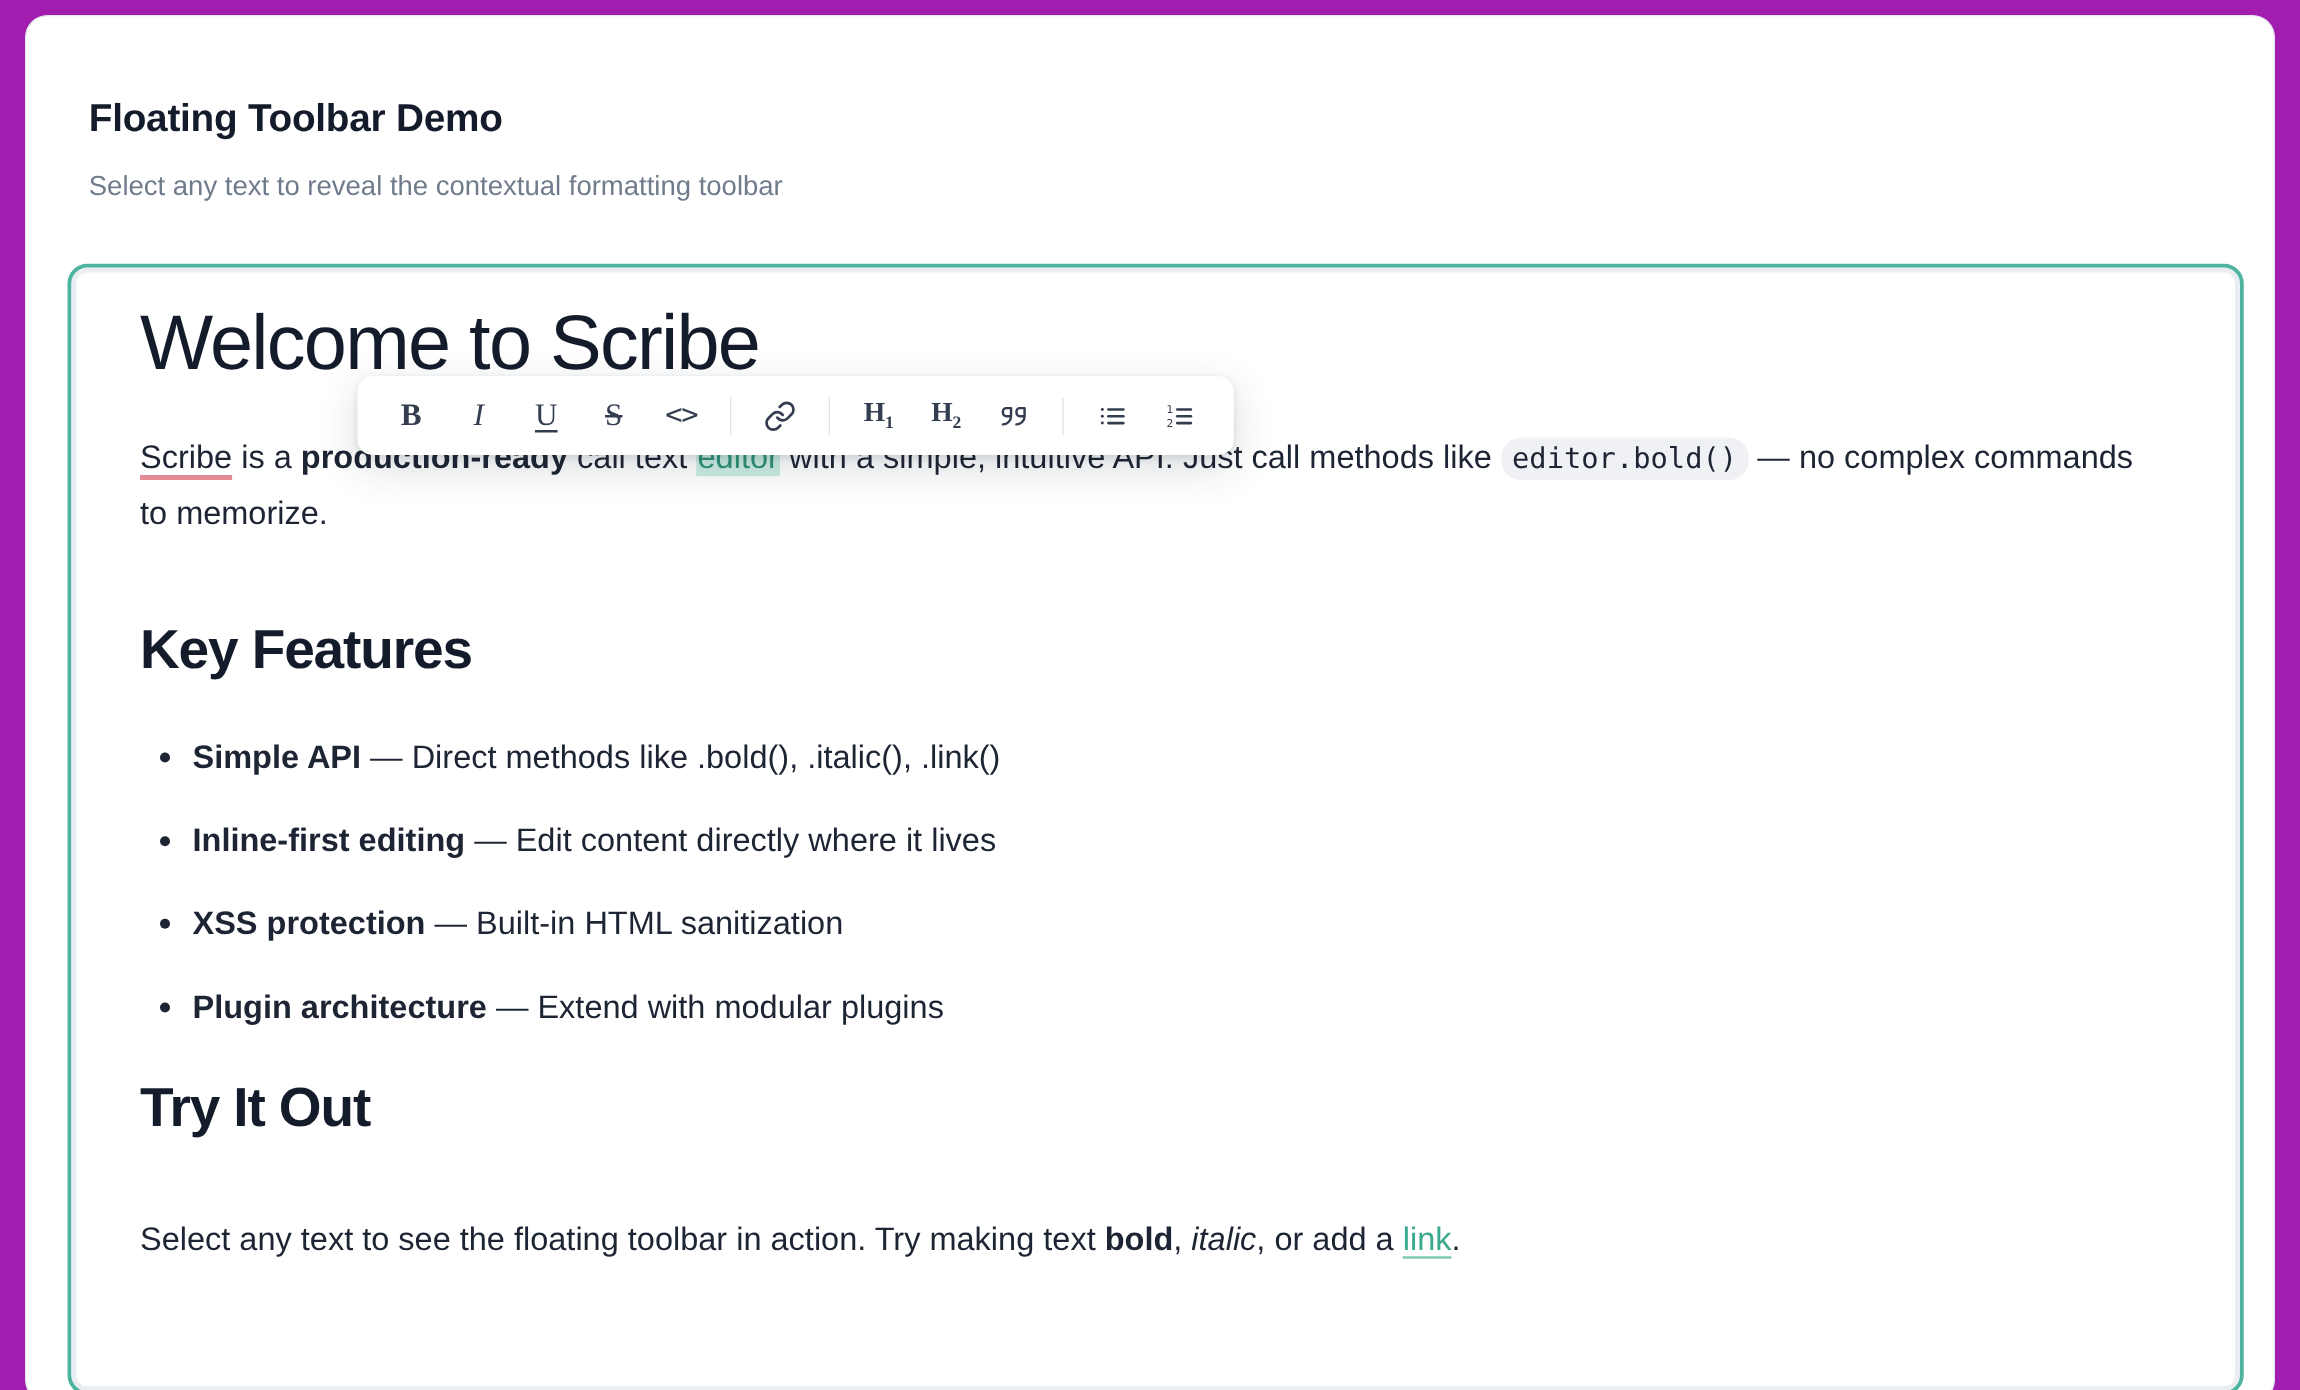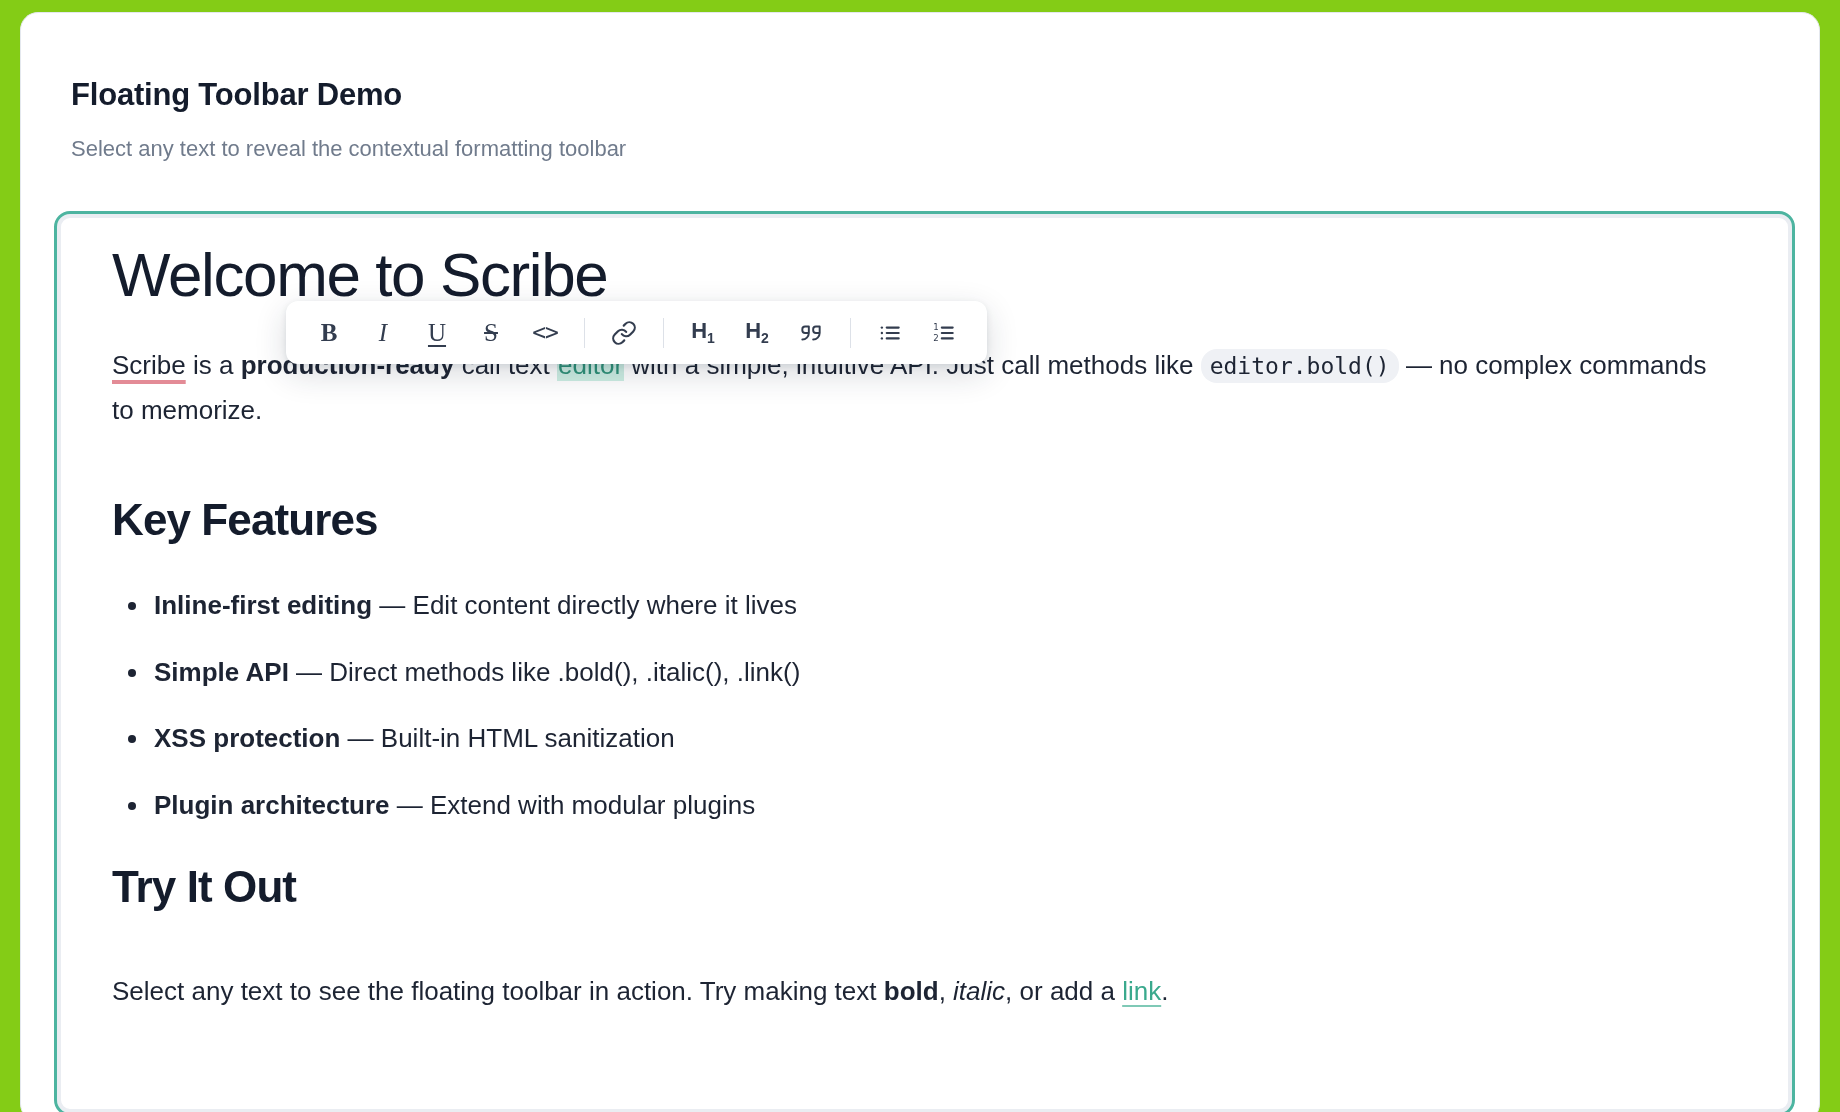--- a/index.html
+++ b/index.html
@@ -6,21 +6,21 @@
   html, body {
     margin: 0; padding: 0;
     width: 1840px; height: 1112px;
     background: #f6f7f9;
     font-family: "Liberation Sans", sans-serif;
     overflow: hidden;
   }
   #page-wrap {
     position: relative;
     width: 1840px; height: 1112px;
-    background: #84cc16;
+    background: #a21caf;
   }
   
   .app-card {
     position: absolute;
     left: 20px; top: 12px;
     width: 1800px; height: 1110px;
     background: #ffffff;
     border: 1px solid #e4e8ee;
     border-radius: 18px;
     overflow: hidden;
@@ -163,21 +163,21 @@
     font-size: 25px;
     line-height: 1;
     color: #333d4f;
   }
   .tb-bold   { font-weight: bold; font-family: "Liberation Serif", serif; }
   .tb-italic { font-style: italic; font-family: "Liberation Serif", serif; }
   .tb-under  { text-decoration: underline; text-underline-offset: 4px; font-family: "Liberation Serif", serif; }
   .tb-strike { text-decoration: line-through; font-family: "Liberation Serif", serif; }
   .tb-code   { font-family: "DejaVu Sans Mono", monospace; font-size: 23px; letter-spacing: -1px; }
   .tb-h {
-    font-family: Liberation Sans, sans-serif;
+    font-family: Liberation Serif, serif;
     font-weight: bold;
     font-size: 22px;
   }
   .tb-h sub { font-size: 14px; }
   svg { display: block; }
 </style>
 </head>
 <body>
 
 <div id="page-wrap">
@@ -192,22 +192,22 @@
     <div class="editor-shell">
       <div class="editor-body">
 
         <h1 class="doc-h1">Welcome to Scribe</h1>
 
         <p class="doc-p" style="margin-top:34px;"><span class="spell-error">Scribe</span><span> is a </span><b>production-ready</b><span> call text </span><span class="sel-highlight">editor</span><span> with a simple, intuitive API. Just call methods like </span><code class="inline-code">editor.bold()</code><span> — no complex commands to memorize.</span></p>
 
         <h2 class="doc-h2" style="margin-top:64px;">Key Features</h2>
 
         <ul class="doc-list" style="margin-top:44px;">
+          <li><b>Simple API</b><span> — Direct methods like .bold(), .italic(), .link()</span></li>
           <li><b>Inline-first editing</b><span> — Edit content directly where it lives</span></li>
-          <li><b>Simple API</b><span> — Direct methods like .bold(), .italic(), .link()</span></li>
           <li><b>XSS protection</b><span> — Built-in HTML sanitization</span></li>
           <li><b>Plugin architecture</b><span> — Extend with modular plugins</span></li>
         </ul>
 
         <h2 class="doc-h2" style="margin-top:40px;">Try It Out</h2>
 
         <p class="doc-p" style="margin-top:58px;"><span>Select any text to see the floating toolbar in action. Try making text </span><b>bold</b><span>, </span><i>italic</i><span>, or add a </span><a href="#" class="doc-link">link</a><span>.</span></p>
 
       </div>
     </div>

